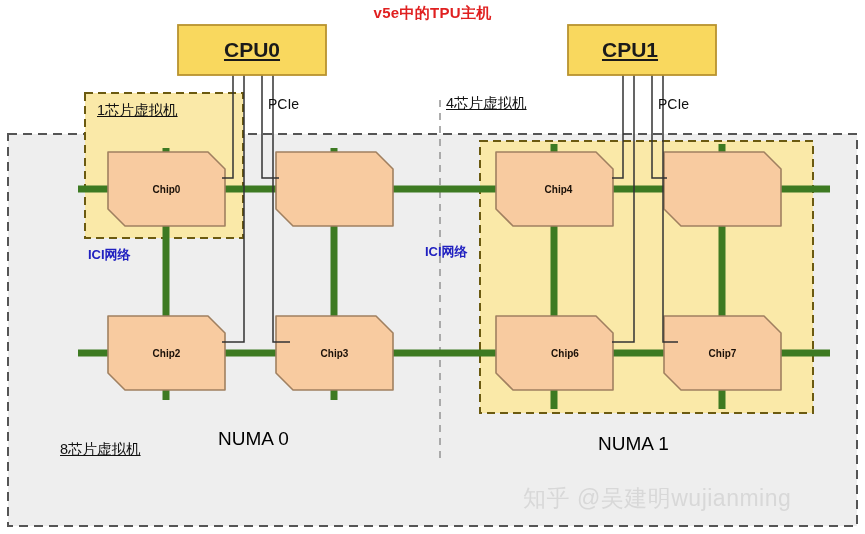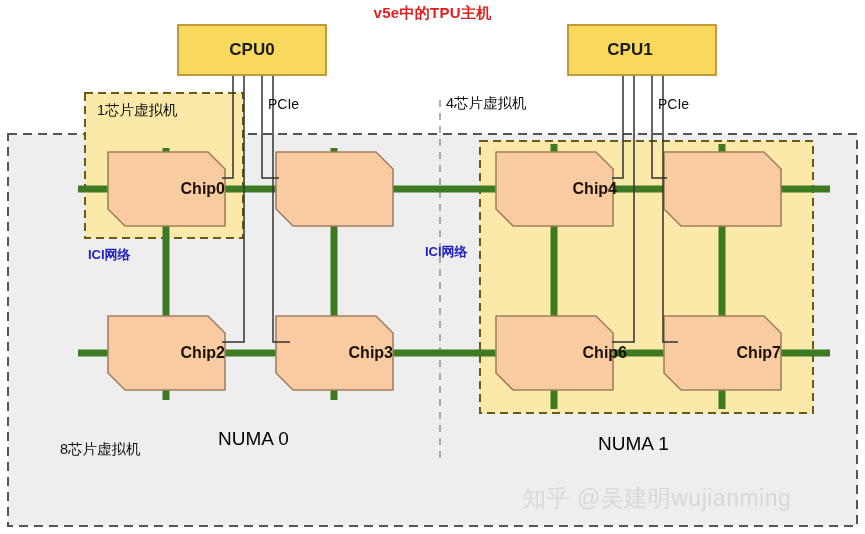--- a/index.html
+++ b/index.html
@@ -9,30 +9,31 @@
     background:#ffffff;
   }
   #stage{position:absolute;left:0;top:0;width:865px;height:534px;}
   svg.layer{position:absolute;left:0;top:0;width:865px;height:534px;}
   .txt{position:absolute;white-space:nowrap;}
 
   .title{
     color:#e02020;font-weight:bold;font-size:15px;letter-spacing:.3px;
   }
   .cpu-label{
-    font-weight:bold;font-size:17px;color:#1a1a1a;
+    font-weight:bold;font-size:21px;color:#1a1a1a;
+    position:absolute;width:100%;text-align:center;top:50%;
+    transform:translateY(-50%);
+    text-decoration:underline;
+  }
+  .chip-label{
+    font-weight:bold;font-size:10px;color:#1a1008;
     position:absolute;width:100%;text-align:center;top:50%;
     transform:translateY(-50%);
   }
-  .chip-label{
-    font-weight:bold;font-size:16px;color:#1a1008;
-    position:absolute;width:100%;text-align:right;top:50%;
-    transform:translateY(-50%);
-  }
-  .vm-label{font-size:14.5px;color:#111;font-weight:500;}
+  .vm-label{font-size:14.5px;color:#111;font-weight:500;text-decoration:underline;}
   .pcie-label{font-size:14px;color:#111;}
   .ici-label{font-size:13px;color:#2020c0;font-weight:bold;}
   .numa-label{font-size:19px;color:#000000;}
   .watermark{
     font-size:23px;color:#d8d8d8;font-weight:500;letter-spacing:.5px;
   }
   .chip-box{position:absolute;}
   .cpu-box{position:absolute;}
 </style>
 </head>

